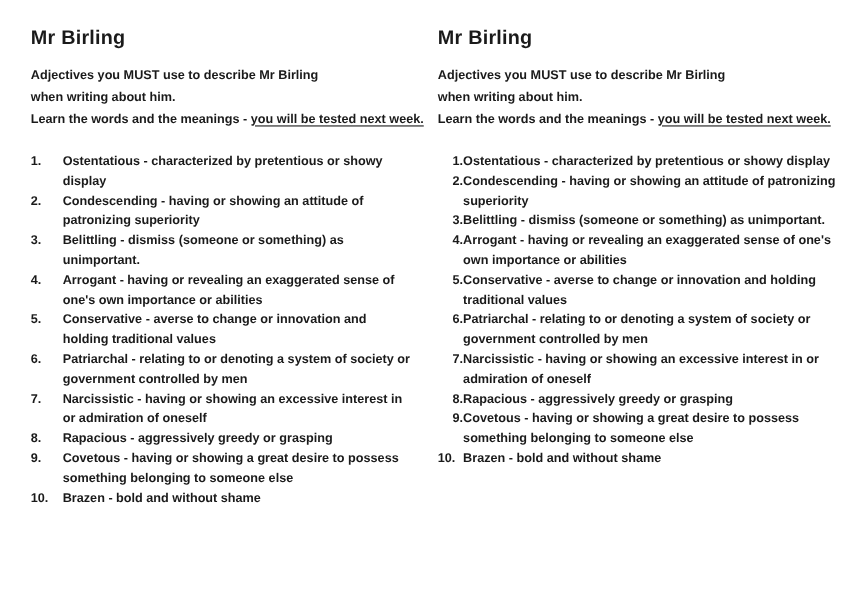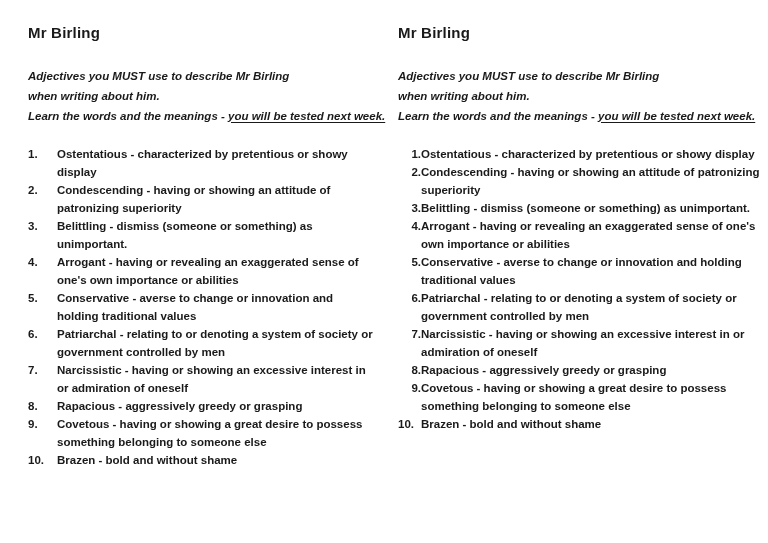--- a/index.html
+++ b/index.html
@@ -27,35 +27,34 @@
     position: absolute;
     top: 0;
     width: 384px;
     height: 543px;
     box-sizing: border-box;
   }
   .column.left  { left: 0; padding-left: 28px; padding-right: 8px; }
   .column.right { left: 384px; padding-left: 14px; padding-right: 8px; }
 
   .doc-title {
-    font-size: 15px;
+    font-size: 18px;
     font-weight: bold;
     letter-spacing: 0.2px;
     margin: 0;
     padding-top: 25px;
     line-height: 1.1;
     white-space: nowrap;
   }
 
   .intro {
-    margin-top: 24px;
+    margin-top: 14px;
     font-size: 11.5px;
     font-weight: bold;
     line-height: 20px;
-    font-style: italic;
   }
   .intro-line {
     white-space: nowrap;
   }
   .intro-underline {
     text-decoration: underline;
     text-underline-offset: 2px;
   }
 
   ol.adj-list {

